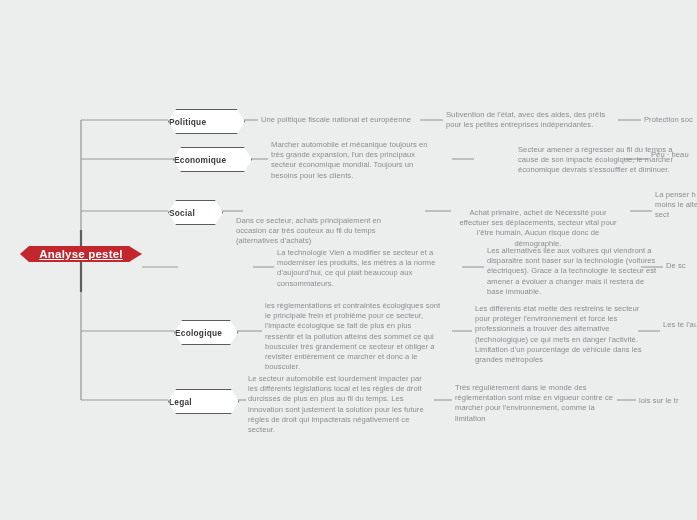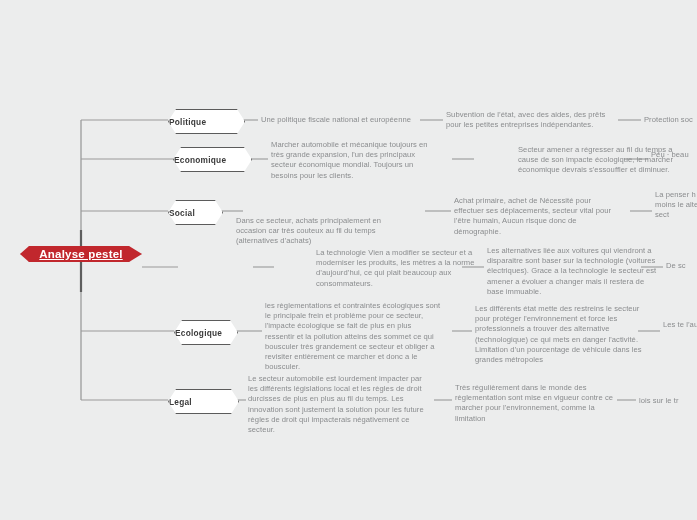--- a/index.html
+++ b/index.html
@@ -135,27 +135,27 @@
   <div class="branch-node" style="left:174px; top:320px; width:62px;">
     <span>Ecologique</span>
   </div>
   <div class="branch-node" style="left:168px; top:389px; width:69px;">
     <span>Legal</span>
   </div>
 
   <div class="leaf" style="left:261px; top:115px; width:164px;">Une politique fiscale national et européenne</div>
   <div class="leaf" style="left:271px; top:140px; width:165px;">Marcher automobile et mécanique toujours en très grande expansion, l'un des principaux secteur économique mondial. Toujours un besoins pour les clients.</div>
   <div class="leaf" style="left:236px; top:196px; width:162px;margin-top:20px;">Dans ce secteur, achats principalement en occasion car très couteux au fil du temps (alternatives d’achats)</div>
-  <div class="leaf" style="left:277px; top:248px; width:172px;margin-left:39px;">La technologie Vien a modifier se secteur et a moderniser les produits, les mètres a la norme d’aujourd’hui, ce qui plait beaucoup aux consommateurs.</div>
+  <div class="leaf" style="left:277px; top:248px; width:172px;">La technologie Vien a modifier se secteur et a moderniser les produits, les mètres a la norme d’aujourd’hui, ce qui plait beaucoup aux consommateurs.</div>
   <div class="leaf" style="left:248px; top:374px; width:176px;">Le secteur automobile est lourdement impacter par les différents législations local et les règles de droit durcisses de plus en plus au fil du temps. Les innovation sont justement la solution pour les future règles de droit qui impacterais négativement ce secteur.</div>
   <div class="leaf" style="left:265px; top:301px; width:178px;">les règlementations et contraintes écologiques sont le principale frein et problème pour ce secteur, l'impacte écologique se fait de plus en plus ressentir et la pollution atteins des sommet ce qui bousculer très grandement ce secteur et obliger a revisiter entièrement ce marcher et donc a le bousculer.</div>
 
   <div class="leaf" style="left:446px; top:110px; width:170px;">Subvention de l’état, avec des aides, des prêts pour les petites entreprises indépendantes.</div>
   <div class="leaf" style="left:477px; top:145px; width:165px;margin-left:41px;">Secteur amener a régresser au fil du temps a cause de son impacte écologique, le marcher économique devrais s'essouffler et diminuer.</div>
-  <div class="leaf" style="left:454px; top:196px; width:168px;">Achat primaire, achet de Nécessité pour effectuer ses déplacements, secteur vital pour l’être humain, Aucun risque donc de démographie.</div>
+  <div class="leaf" style="left:454px; top:208px; width:168px;text-align:center;">Achat primaire, achet de Nécessité pour effectuer ses déplacements, secteur vital pour l’être humain, Aucun risque donc de démographie.</div>
   <div class="leaf" style="left:487px; top:246px; width:172px;">Les alternatives liée aux voitures qui viendront a disparaitre sont baser sur la technologie (voitures électriques). Grace a la technologie le secteur est amener a évoluer a changer mais il restera de base immuable.</div>
   <div class="leaf" style="left:475px; top:304px; width:175px;">Les différents état mette des restreins le secteur pour protéger l'environnement et force les professionnels a trouver des alternative (technologique) ce qui mets en danger l'activité. Limitation d’un pourcentage de véhicule dans les grandes métropoles</div>
   <div class="leaf" style="left:455px; top:383px; width:170px;">Très régulièrement dans le monde des règlementation sont mise en vigueur contre ce marcher pour l'environnement, comme la limitation</div>
 
   <div class="leaf" style="left:644px; top:115px; width:120px;">Protection soc</div>
   <div class="leaf" style="left:651px; top:150px; width:120px;">Peu · beau</div>
   <div class="leaf" style="left:655px; top:190px; width:108px;">La penser h évolue de p en moins le alternative, a petit. sect</div>
   <div class="leaf" style="left:666px; top:261px; width:110px;">De sc</div>
   <div class="leaf" style="left:663px; top:320px; width:110px;">Les te l’autor chang</div>
   <div class="leaf" style="left:639px; top:396px; width:120px;">lois sur le tr</div>

